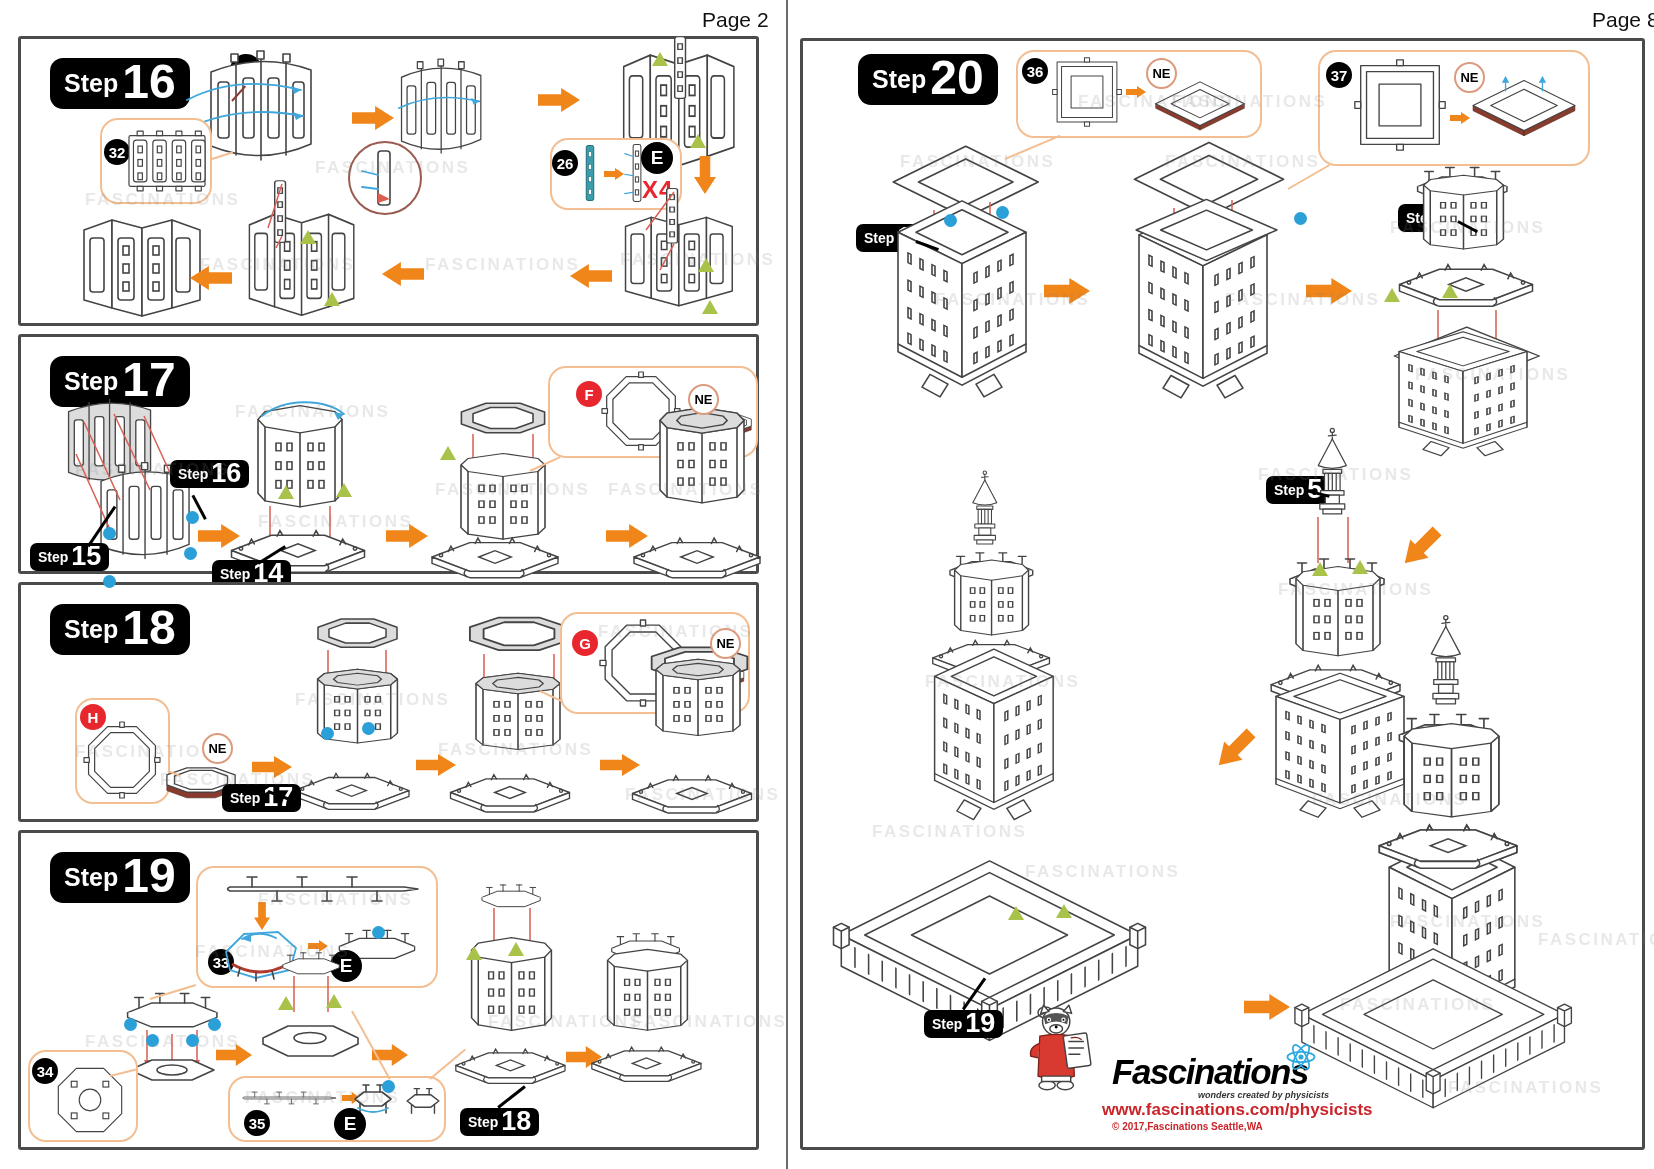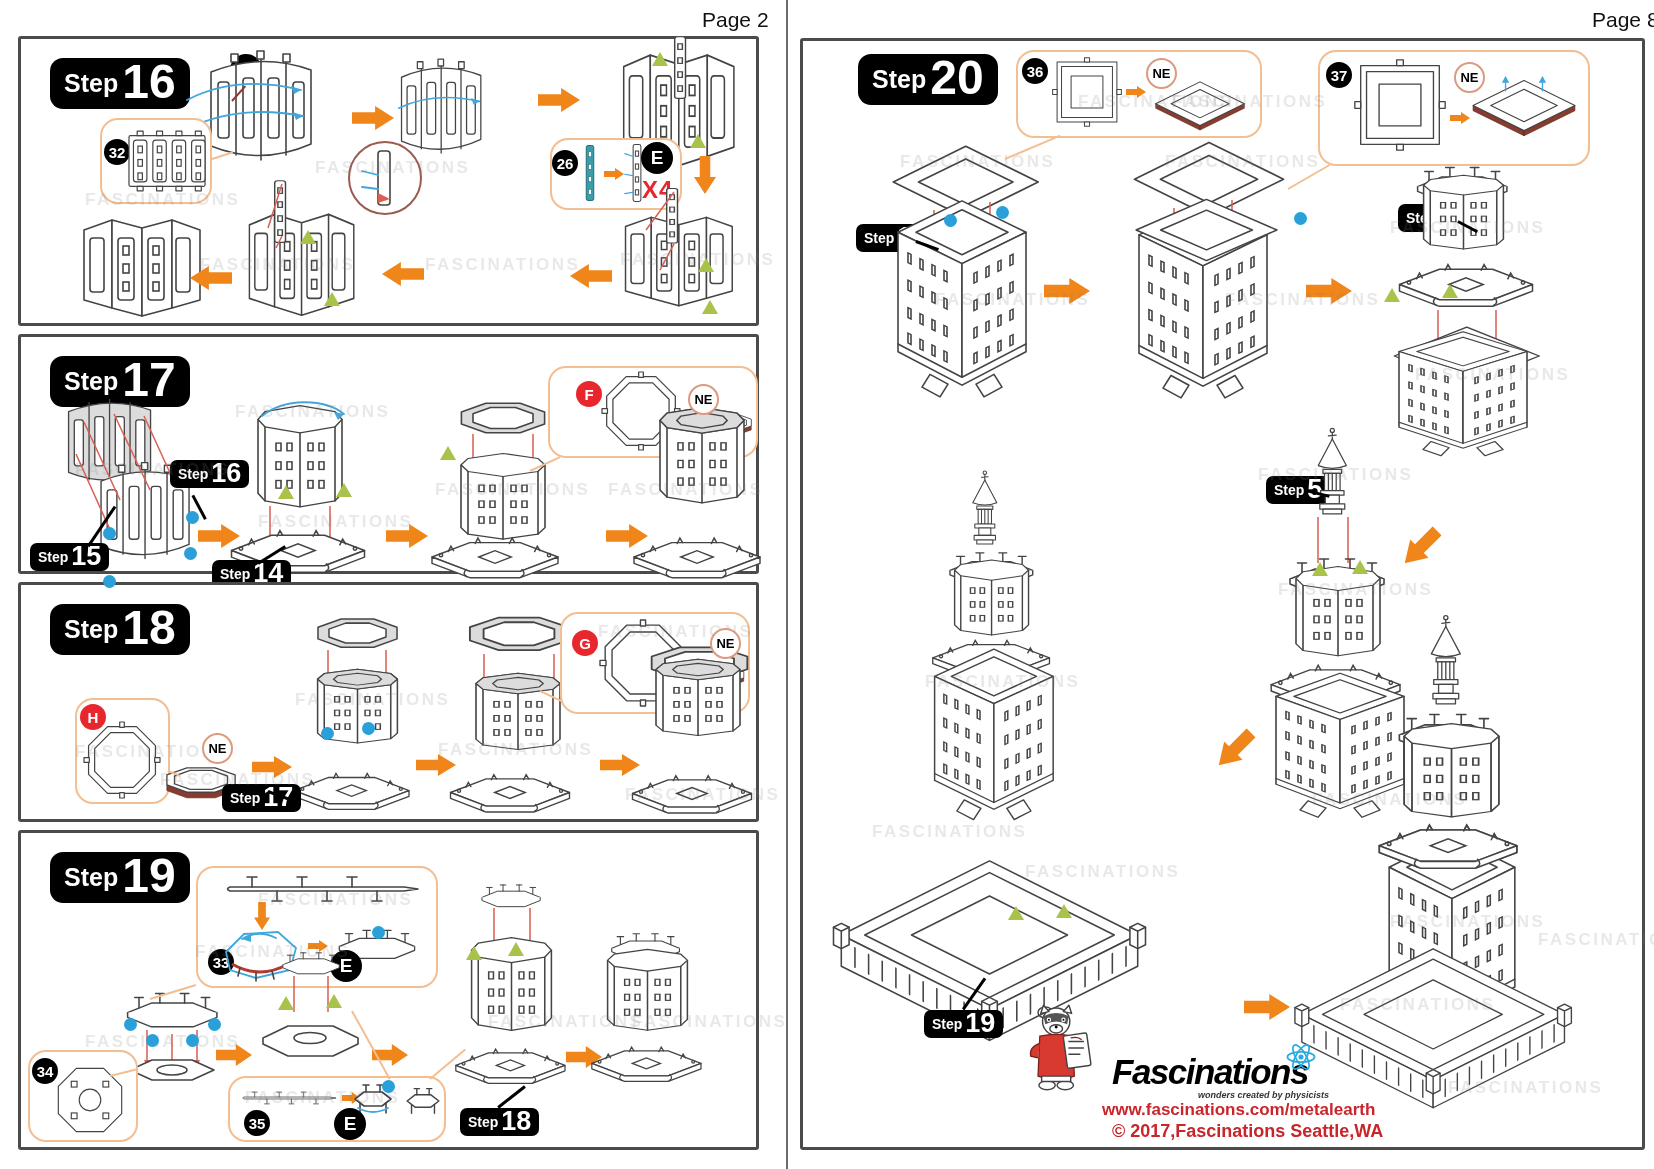--- a/index.html
+++ b/index.html
@@ -51,21 +51,21 @@
   .redl{stroke:var(--linered);stroke-width:1.5;fill:none}
   .redf{fill:var(--linered);stroke:none}
   .rim{fill:var(--rim);stroke:#50231a;stroke-width:.8}
   .blue{stroke:#3FA7DC;fill:none;stroke-width:1.8;stroke-linecap:round}
   .bluef{fill:#3FA7DC;stroke:none}
   
   .brand{position:absolute;font-size:35px;font-weight:800;font-style:italic;
          letter-spacing:-1.5px;color:#000;white-space:nowrap}
   .tagline{position:absolute;font-size:9px;font-style:italic;font-weight:bold;color:#333;white-space:nowrap}
   .url{position:absolute;font-size:17px;font-weight:bold;color:#C9252B;white-space:nowrap}
-  .copy{position:absolute;font-size:18px;font-weight:bold;color:#C9252B;white-space:nowrap}
+  .copy{position:absolute;font-size:10px;font-weight:bold;color:#C9252B;white-space:nowrap}
 </style>
 </head>
 <body>
 
 <svg width="0" height="0" style="position:absolute">
 <defs>
   <g id="octring">
     <path class="fw" d="M31,6 H69 L94,31 V69 L69,94 H31 L6,69 V31 Z"></path>
     <path class="fw" d="M35,14 H65 L86,35 V65 L65,86 H35 L14,65 V35 Z"></path>
     <rect class="fw" x="47" y="0" width="6" height="7"></rect>
@@ -813,21 +813,21 @@
   <path class="fw" d="M26,86 h32 v6 h-32 z"></path>
 </svg>
 <div class="brand" style="left:1112px;top:1052px">Fascinations</div>
 <svg class="ill" style="left:1284px;top:1040px;width:34px;height:34px" viewBox="0 0 40 40">
   <ellipse cx="20" cy="20" rx="16" ry="6" fill="none" stroke="#2AA9E0" stroke-width="2"></ellipse>
   <ellipse cx="20" cy="20" rx="16" ry="6" fill="none" stroke="#2AA9E0" stroke-width="2" transform="rotate(60 20 20)"></ellipse>
   <ellipse cx="20" cy="20" rx="16" ry="6" fill="none" stroke="#2AA9E0" stroke-width="2" transform="rotate(120 20 20)"></ellipse>
   <circle cx="20" cy="20" r="3" fill="#2AA9E0"></circle>
 </svg>
 <div class="tagline" style="left:1198px;top:1090px">wonders created by physicists</div>
-<div class="url" style="left:1102px;top:1100px">www.fascinations.com/metalearth</div>
+<div class="url" style="left:1102px;top:1100px">www.fascinations.com/physicists</div>
 <div class="copy" style="left:1112px;top:1121px">© 2017,Fascinations Seattle,WA</div>
 
 <div class="wm" style="left:315px;top:158px">FASCINATIONS</div>
 <div class="wm" style="left:85px;top:190px">FASCINATIONS</div>
 <div class="wm" style="left:200px;top:255px">FASCINATIONS</div>
 <div class="wm" style="left:425px;top:255px">FASCINATIONS</div>
 <div class="wm" style="left:620px;top:250px">FASCINATIONS</div>
 <div class="wm" style="left:235px;top:402px">FASCINATIONS</div>
 <div class="wm" style="left:75px;top:460px">FASCINATIONS</div>
 <div class="wm" style="left:258px;top:512px">FASCINATIONS</div>

